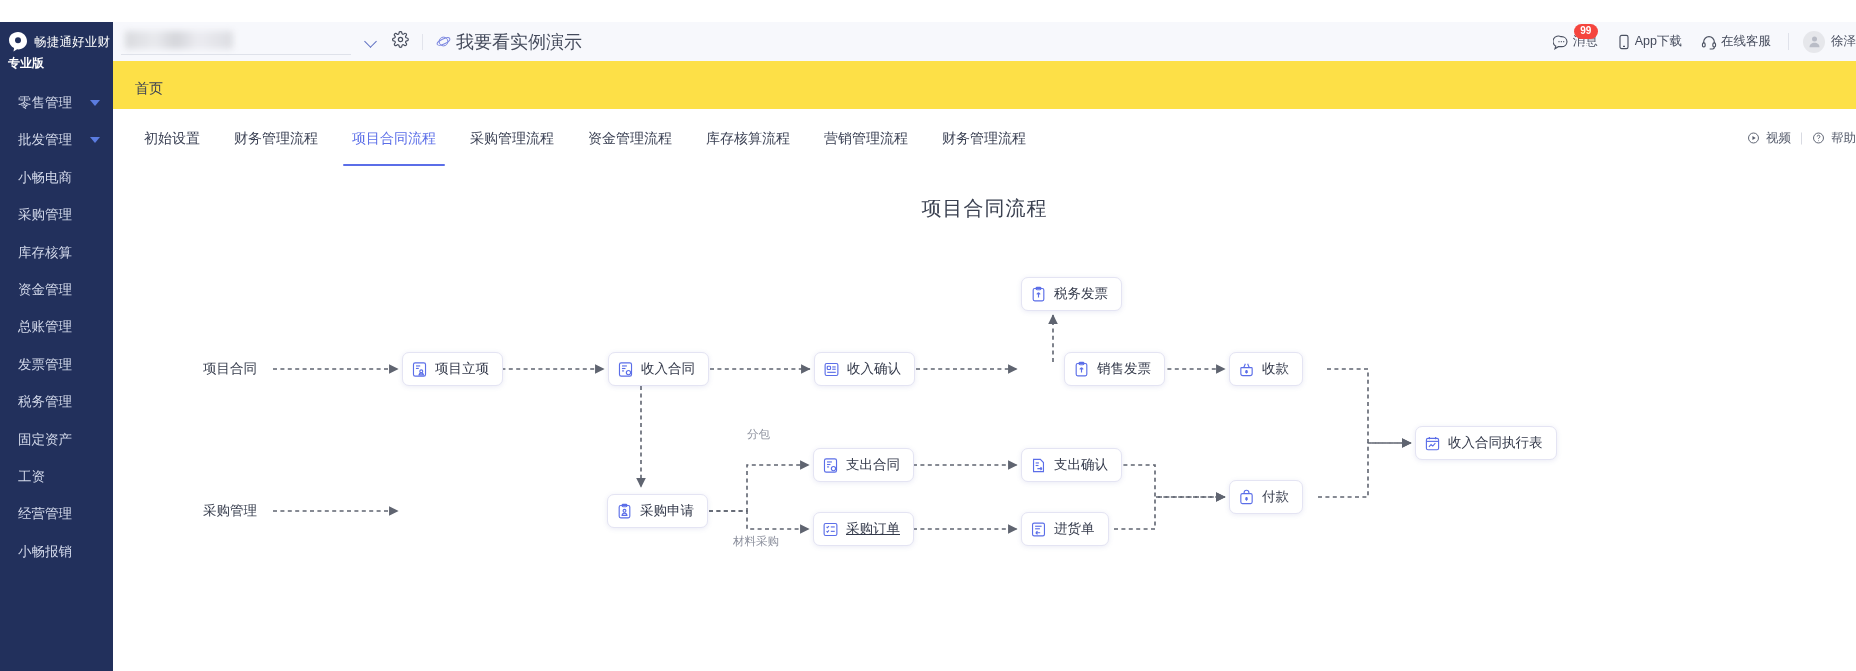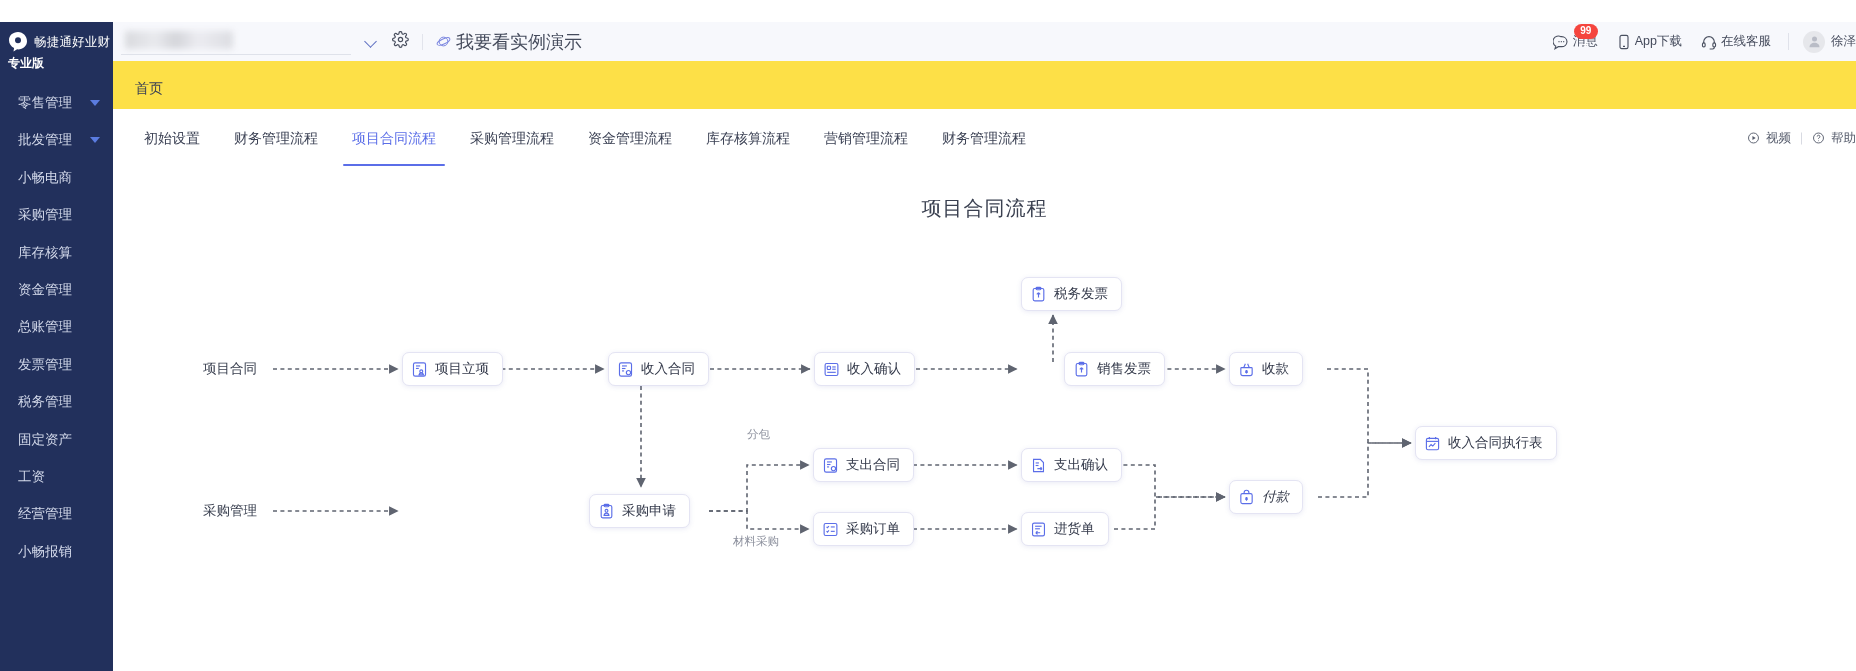--- a/index.html
+++ b/index.html
@@ -434,42 +434,42 @@
         <svg class="ic" viewBox="0 0 24 24" fill="none" stroke="#5b6ee8" stroke-width="1.6">
           <rect x="3.4" y="4.8" width="17.2" height="16" rx="2.2"></rect>
           <line x1="3.4" y1="9" x2="20.6" y2="9"></line>
           <line x1="7.6" y1="2.8" x2="7.6" y2="6"></line>
             <line x1="16.4" y1="2.8" x2="16.4" y2="6"></line>
           <path d="M7 16.8l3-3.4 2.4 2.2 3.6-4"></path>
         </svg>
         <span>收入合同执行表</span>
       </div>
 
-      <div class="node" style="left:476px; top:272px;font-family:Liberation Serif, serif;">
+      <div class="node" style="left:494px; top:272px;font-family:Liberation Serif, serif;">
         <svg class="ic" viewBox="0 0 24 24" fill="none" stroke="#5b6ee8" stroke-width="1.6">
           <rect x="4.5" y="3.6" width="15" height="17.4" rx="2.2"></rect>
           <rect x="8.6" y="1.9" width="6.8" height="3.4" rx="1.3"></rect>
           <circle cx="12" cy="11" r="2"></circle>
             <path d="M8.6 17.4c.3-2 1.7-3.1 3.4-3.1s3.1 1.1 3.4 3.1z"></path>
         </svg>
         <span>采购申请</span>
       </div>
 
       <div class="node" style="left:700px; top:226px;">
         <svg class="ic" viewBox="0 0 24 24" fill="none" stroke="#5b6ee8" stroke-width="1.6">
           <rect x="3.5" y="2.6" width="17" height="18.8" rx="2.4"></rect>
           <line x1="7" y1="7" x2="14" y2="7"></line>
             <line x1="7" y1="10.6" x2="12" y2="10.6"></line>
             <line x1="7" y1="14" x2="10" y2="14"></line>
           <circle cx="16.2" cy="16.4" r="3"></circle>
         </svg>
         <span>支出合同</span>
       </div>
 
-      <div class="node" style="left:700px; top:290px;">
+      <div class="node" style="left:700px; top:290px;text-decoration:underline;">
         <svg class="ic" viewBox="0 0 24 24" fill="none" stroke="#5b6ee8" stroke-width="1.6">
           <rect x="3" y="3.6" width="18" height="16.8" rx="2.2"></rect>
           <path d="M6.4 8.2l1.3 1.3 2.1-2.3"></path>
             <line x1="12.4" y1="8.4" x2="18" y2="8.4"></line>
           <path d="M6.4 14.4l1.3 1.3 2.1-2.3"></path>
             <line x1="12.4" y1="14.6" x2="18" y2="14.6"></line>
         </svg>
         <span>采购订单</span>
       </div>
 
@@ -486,21 +486,21 @@
       <div class="node" style="left:908px; top:290px;">
         <svg class="ic" viewBox="0 0 24 24" fill="none" stroke="#5b6ee8" stroke-width="1.6">
           <rect x="3.6" y="3" width="16.8" height="18" rx="2.3"></rect>
           <line x1="7.2" y1="7.4" x2="16.4" y2="7.4"></line>
             <line x1="7.2" y1="11" x2="14" y2="11"></line>
           <path d="M14.4 16.6H8.2M8.2 16.6l2.4-2.2M8.2 16.6l2.4 2.2"></path>
         </svg>
         <span>进货单</span>
       </div>
 
-      <div class="node" style="left:1116px; top:258px;font-style:italic;">
+      <div class="node" style="left:1116px; top:258px;">
         <svg class="ic" viewBox="0 0 24 24" fill="none" stroke="#5b6ee8" stroke-width="1.6">
           <rect x="4" y="6.6" width="16" height="14" rx="2.2"></rect>
           <path d="M8.6 6.6V5.2a3.4 3.4 0 0 1 6.8 0v1.4"></path>
           <path d="M12 11.2v5.4M10.3 12.8h3.4M10.3 14.6h3.4"></path>
         </svg>
         <span>付款</span>
       </div>
 
       <div class="edge-label" style="left:634px; top:205px;">分包</div>
       <div class="edge-label" style="left:620px; top:312px;">材料采购</div>

